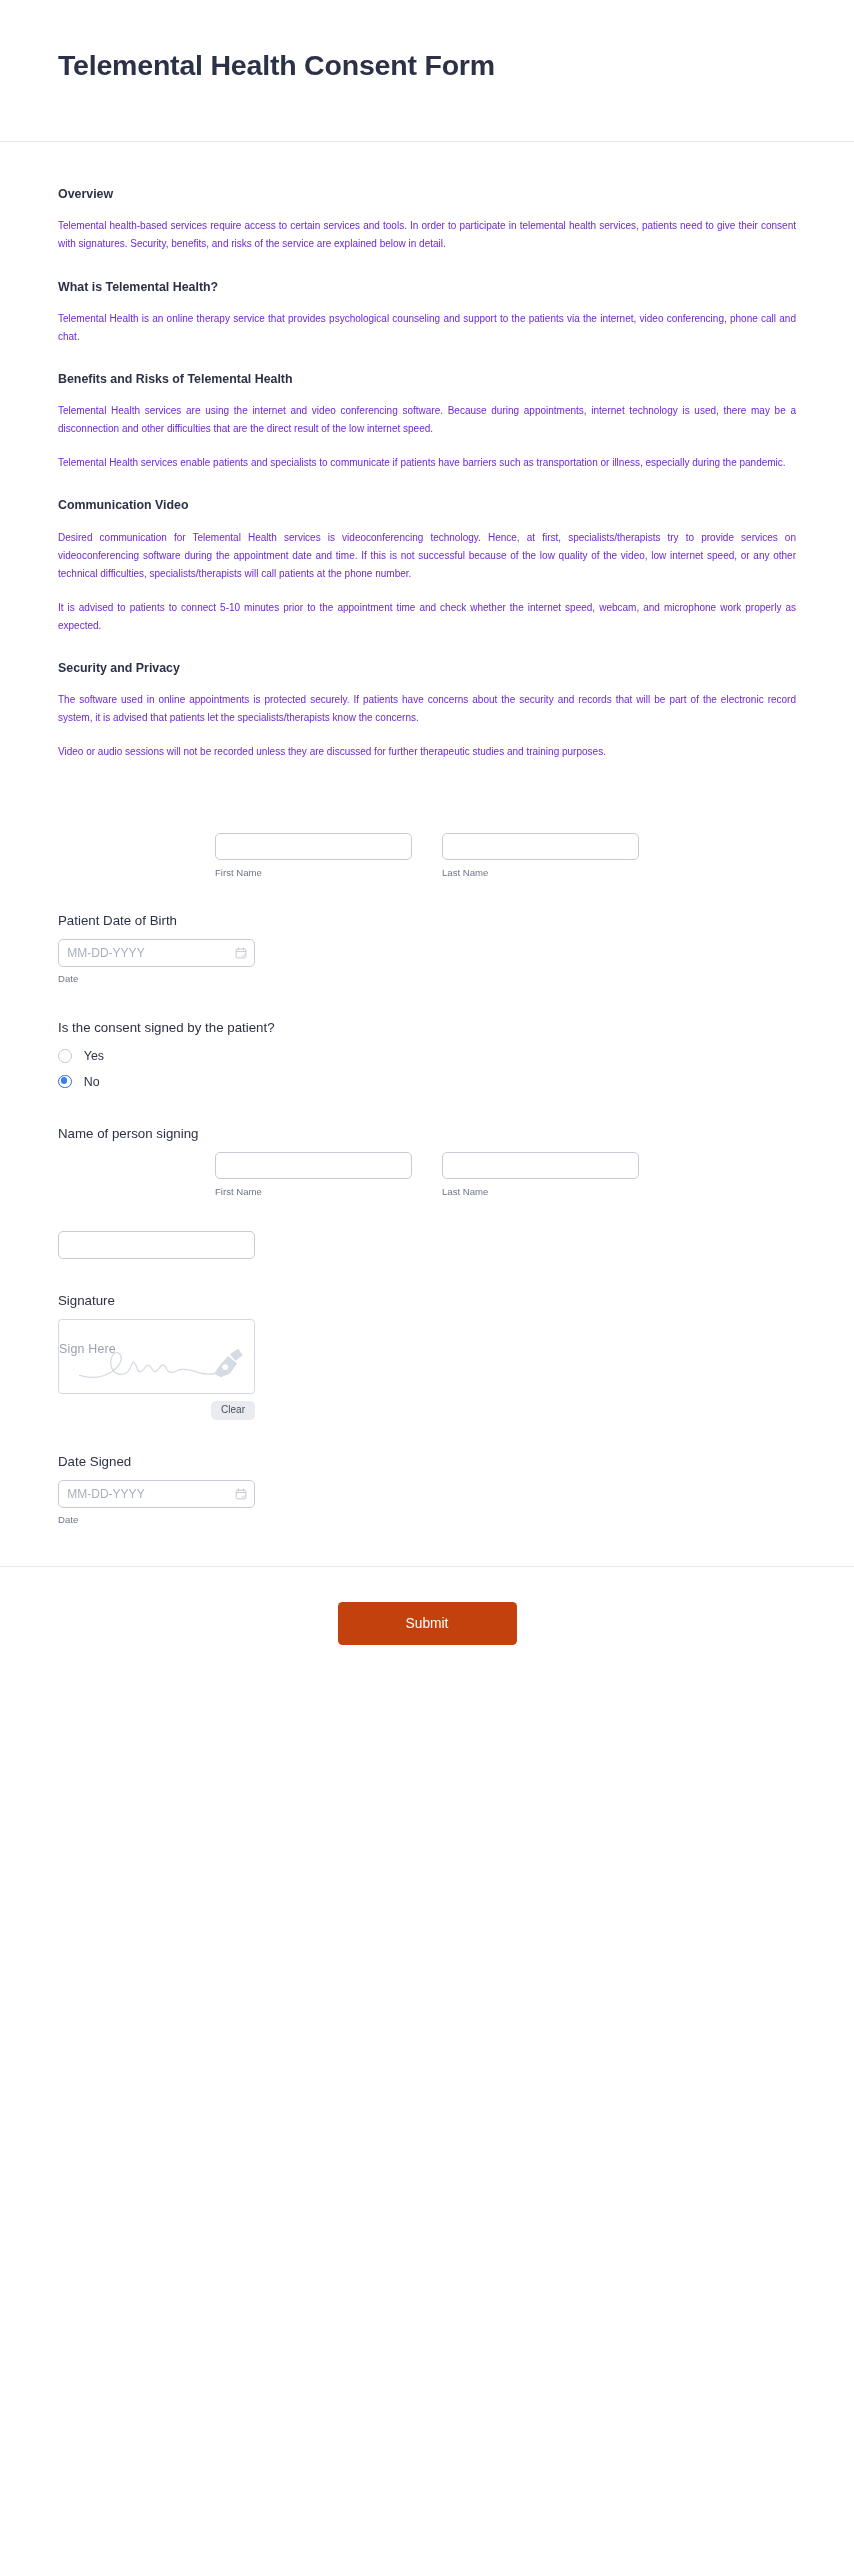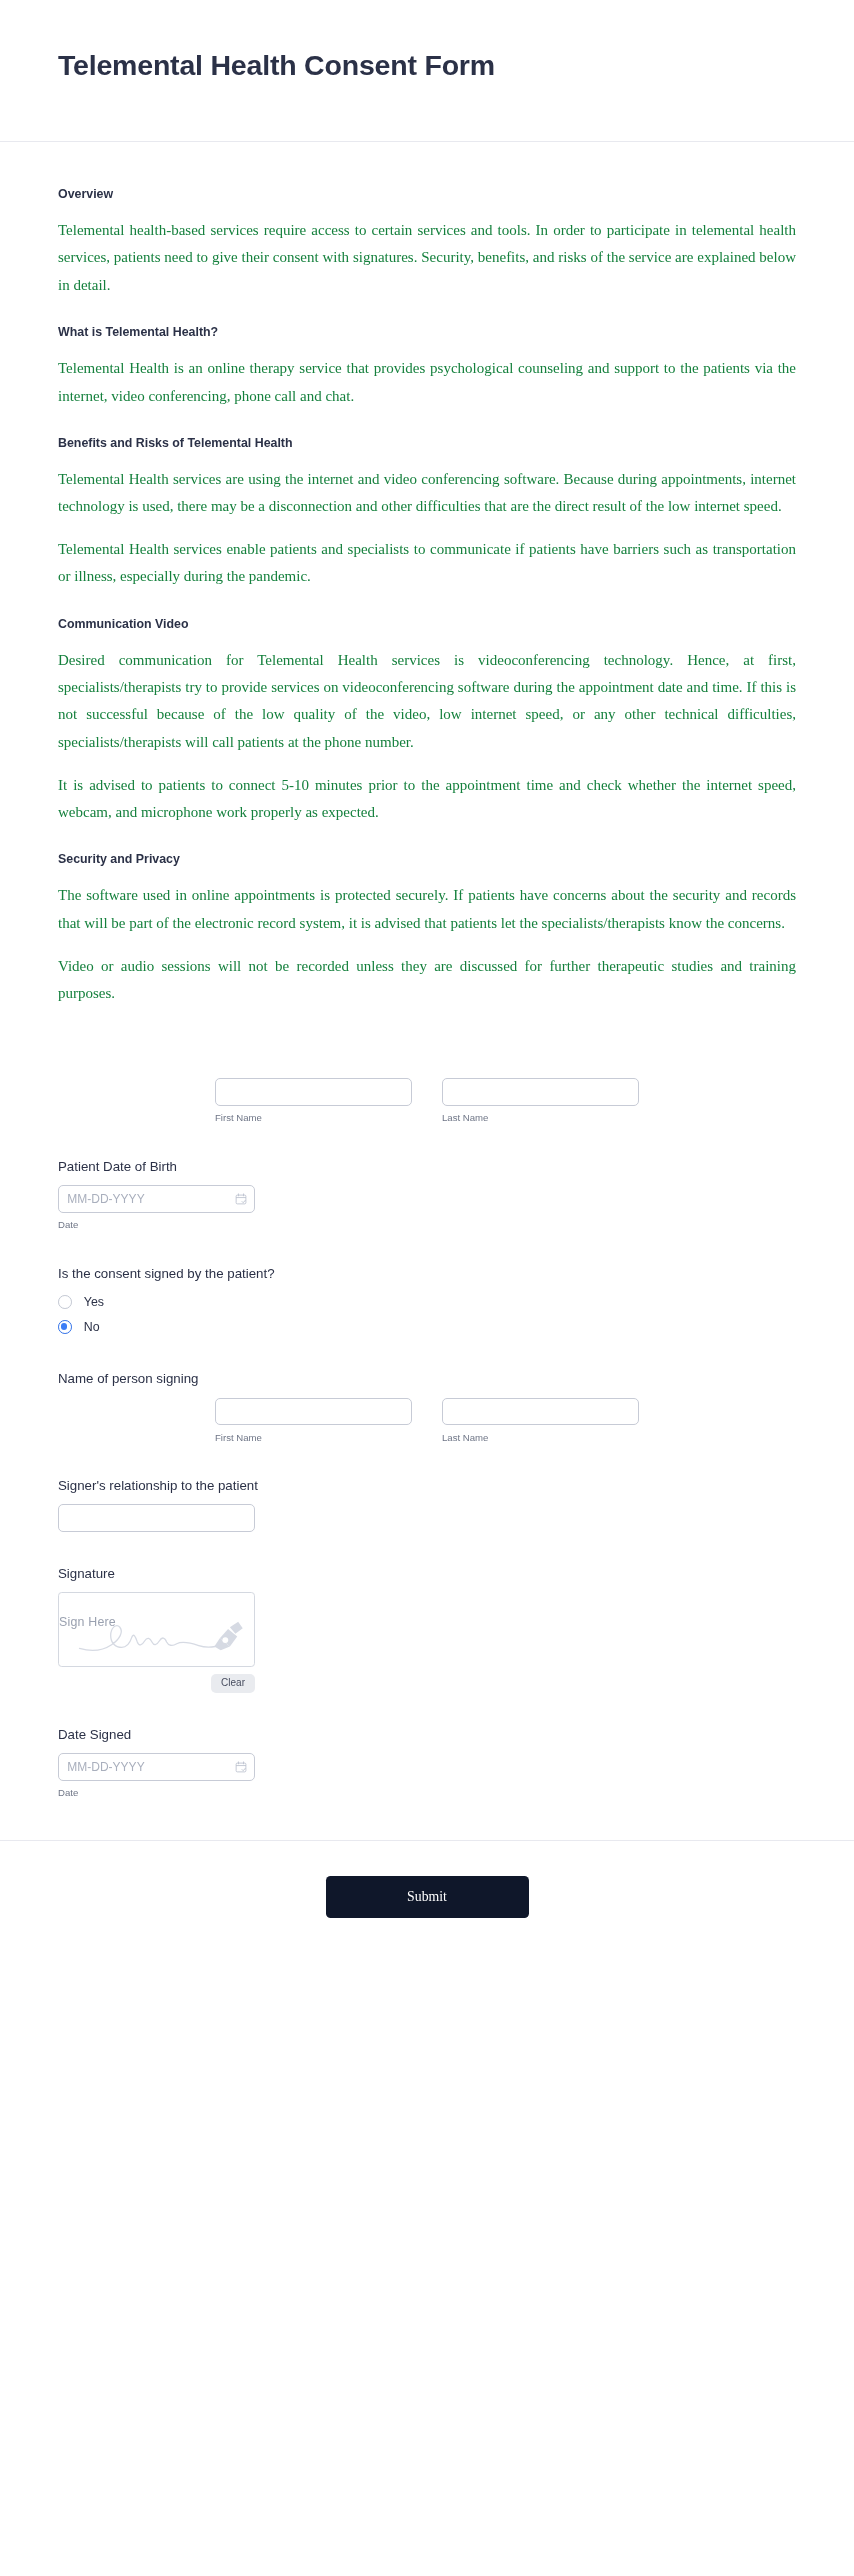--- a/index.html
+++ b/index.html
@@ -53,26 +53,25 @@
     font-size: 12.4px;
     font-weight: bold;
     color: #2b3147;
     margin: 0 0 13.8px 0;
     line-height: 1.4;
   }
   .rt-heading.spaced {
     margin-top: 25px;
   }
   .rt-para {
-    font-size: 15px;
-    color: #15803d;
+    font-size: 10px;
+    color: #6d28d9;
     line-height: 1.82;
     text-align: justify;
     margin: 0 0 15.6px 0;
-    font-family: Liberation Serif, serif;
   }
   .rt-para.last {
     margin-bottom: 0;
   }
 
   
   .fields {
     padding-top: 62px;
   }
   .field-block {
@@ -230,28 +229,28 @@
   }
 
   
   .form-footer {
     margin-top: 40px;
     border-top: 0.9px solid #e8e9ef;
     padding: 35px 0 55px 0;
     text-align: center;
   }
   .submit-btn {
-    background: #0f172a;
+    background: #c2410c;
     color: #ffffff;
     border: none;
     border-radius: 4.6px;
-    font-family: Liberation Serif, serif;
+    font-family: Liberation Sans, sans-serif;
     font-size: 13.8px;
     padding: 13.8px 0;
-    width: 203px;
+    width: 179px;
     cursor: pointer;
     line-height: 1.1;
   }
 </style>
 </head>
 <body>
 
 <div class="page">
 
   <div class="form-header">
@@ -335,21 +334,20 @@
             <div class="sub-label">First Name</div>
           </div>
           <div class="sub-field wide">
             <input class="text-input" type="text" placeholder="" style="">
             <div class="sub-label">Last Name</div>
           </div>
         </div>
       </div>
 
       <div class="field-block">
-        <div class="field-label">Signer's relationship to the patient</div>
         <div class="sub-field">
           <input class="text-input" type="text" placeholder="" style="">
         </div>
       </div>
 
       <div class="field-block">
         <div class="field-label">Signature</div>
         <div class="sig-box">
           <div class="sig-inner">
             <svg class="sig-svg" width="188" height="72" viewBox="0 0 205 78" fill="none" xmlns="http://www.w3.org/2000/svg">

